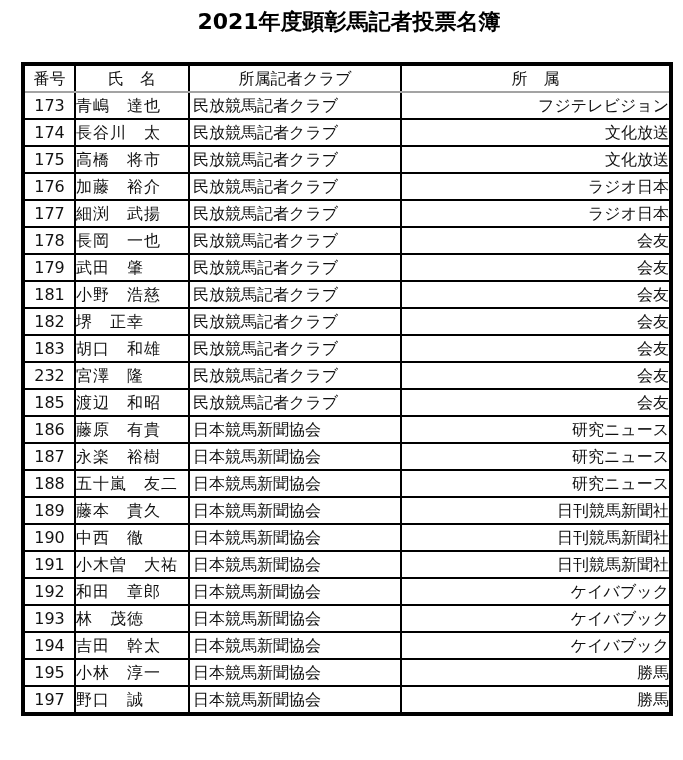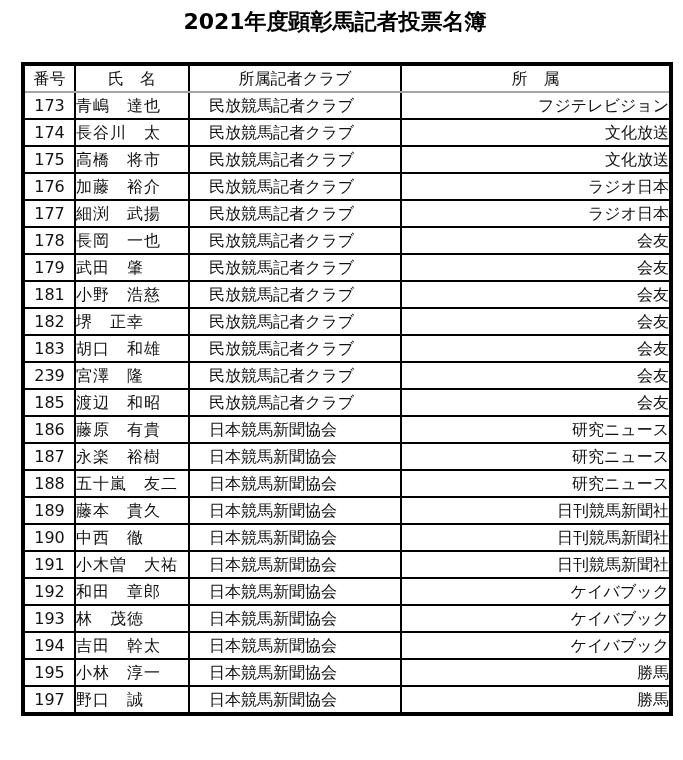--- a/index.html
+++ b/index.html
@@ -10,21 +10,21 @@
     body {
       width: 683px;
       height: 760px;
       overflow: hidden;
       position: relative;
       font-family: "DejaVu Sans", "Liberation Sans", sans-serif;
       color: #111111;
     }
     .title {
       position: absolute;
-      left: 0;
+      left: 14px;
       top: 6px;
       width: 670px;
       text-align: center;
       font-size: 22px;
       font-weight: bold;
       letter-spacing: 0px;
       line-height: 32px;
       color: #000000;
     }
     .table-wrap {
@@ -55,21 +55,21 @@
       white-space: nowrap;
       overflow: hidden;
     }
     thead th {
       height: 24px;
       border-bottom: 2px solid #a3a3a3;
       text-align: center;
     }
     td.no { text-align: center; }
     td.name { text-align: left; letter-spacing: 1px; }
-    td.club { text-align: left; padding-left: 19px; }
+    td.club { text-align: left; padding-left: 3px; }
     td.aff { text-align: right; padding-left: 3px; }
   </style>
 </head>
 <body>
 
 <div class="title">2021年度顕彰馬記者投票名簿</div>
 
 <div class="table-wrap">
   <table>
     <colgroup>
@@ -141,21 +141,21 @@
           <td class="club">民放競馬記者クラブ</td>
           <td class="aff">会友</td>
         </tr>
         <tr>
           <td class="no">183</td>
           <td class="name">胡口　和雄</td>
           <td class="club">民放競馬記者クラブ</td>
           <td class="aff">会友</td>
         </tr>
         <tr>
-          <td class="no">239</td>
+          <td class="no">232</td>
           <td class="name">宮澤　隆</td>
           <td class="club">民放競馬記者クラブ</td>
           <td class="aff">会友</td>
         </tr>
         <tr>
           <td class="no">185</td>
           <td class="name">渡辺　和昭</td>
           <td class="club">民放競馬記者クラブ</td>
           <td class="aff">会友</td>
         </tr>

